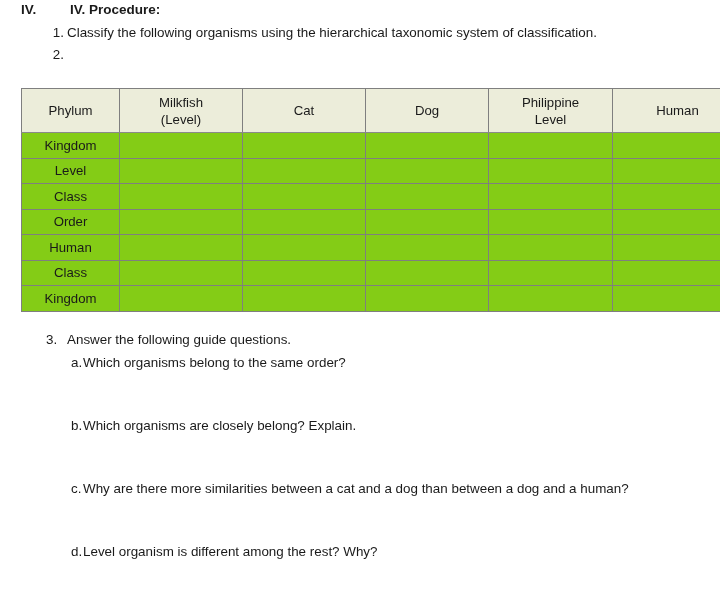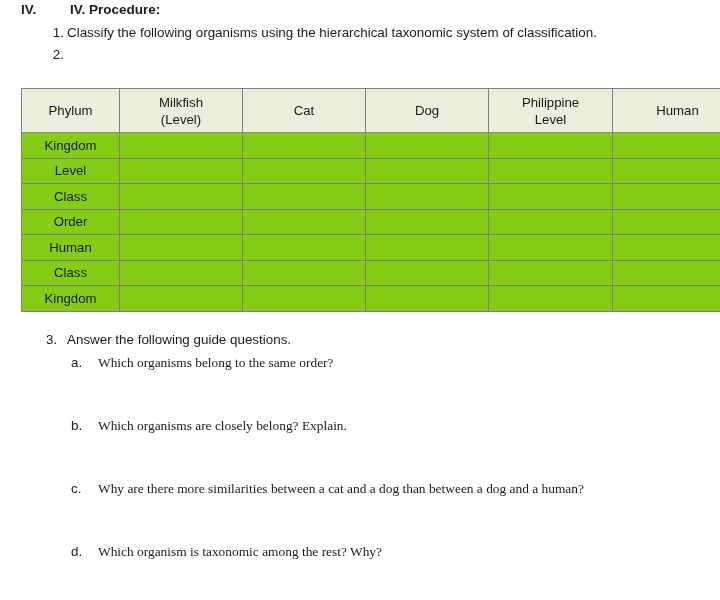--- a/index.html
+++ b/index.html
@@ -119,21 +119,21 @@
   }
   .q-row .q-marker {
     position: absolute;
     text-align: left;
   }
   .q-row .q-text { position: absolute; }
 
   .q-level1 .q-marker { left: 46px; }
   .q-level1 .q-text   { left: 67px; }
   .q-level2 .q-marker { left: 71px; }
-  .q-level2 .q-text   { left: 98px; font-family: Liberation Serif, serif; }
+  .q-level2 .q-text   { left: 83px; }
 </style>
 </head>
 <body>
 
 <div class="section-heading">
   <span class="sec-num">IV.</span><span class="sec-title">IV. Procedure:</span>
 </div>
 
 <div class="step-list" id="steps-top">
   <div class="step">
@@ -261,16 +261,16 @@
     <span class="q-text">Which organisms are closely belong? Explain.</span>
   </div>
 
   <div class="q-row q-level2" style="top:149px;">
     <span class="q-marker">c.</span>
     <span class="q-text">Why are there more similarities between a cat and a dog than between a dog and a human?</span>
   </div>
 
   <div class="q-row q-level2" style="top:212px;">
     <span class="q-marker">d.</span>
-    <span class="q-text">Which organism is taxonomic among the rest? Why?</span>
+    <span class="q-text">Level organism is different among the rest? Why?</span>
   </div>
 
 </div>
 
 </body></html>

